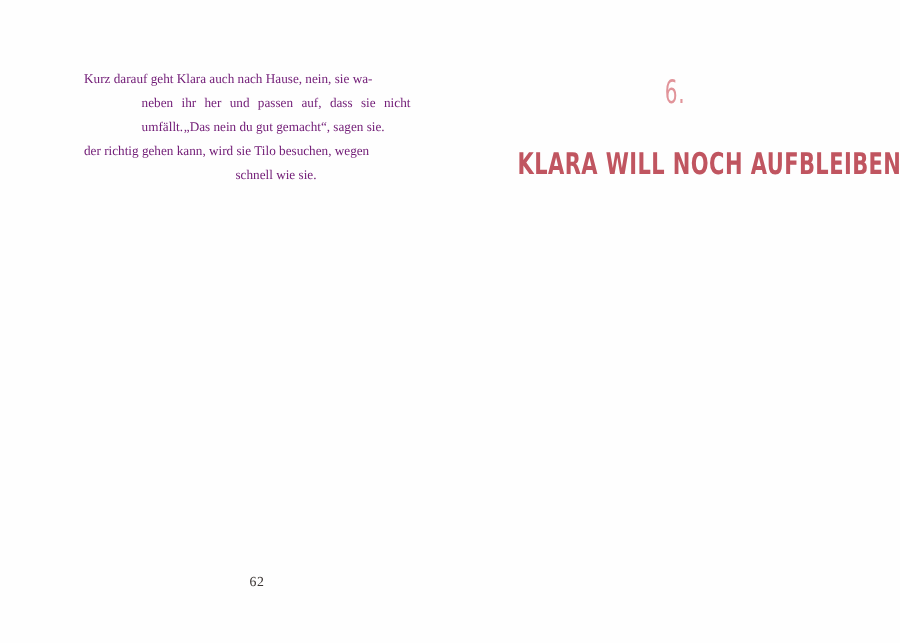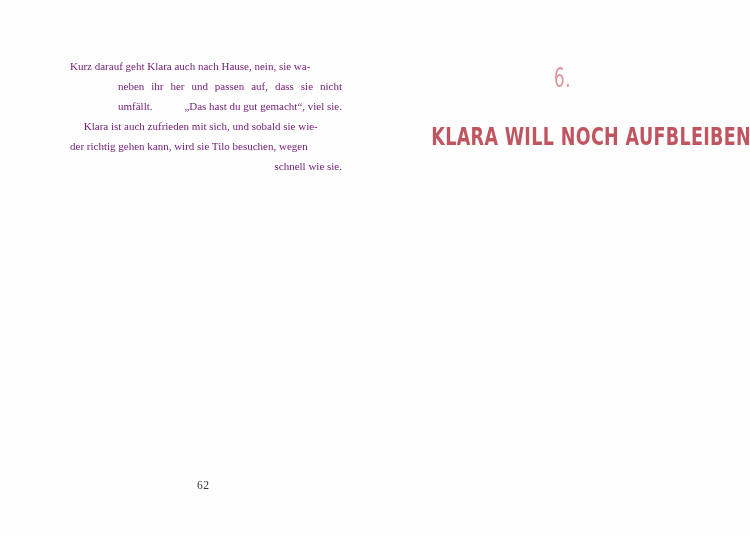--- a/index.html
+++ b/index.html
@@ -36,21 +36,21 @@
     left:70px;top:56px;width:272px;
   }
 
   
   .jline{
     display:flex;
     justify-content:space-between;
     height:20.1px;
     line-height:20.1px;
   }
-  .jline.natural{justify-content:flex-end;margin-left:48px;}
+  .jline.natural{justify-content:center;margin-left:48px;}
 
   
   .chapter-num{
     position:absolute;
     left:0;right:0;top:62px;
     text-align:center;
     font-family:"DejaVu Sans", sans-serif;
     font-size:27px;
     font-weight:400;
     color:#e1949a;
@@ -67,21 +67,21 @@
     font-size:25px;
     letter-spacing:.5px;
     transform:scaleX(.70);
     transform-origin:center center;
     white-space:nowrap;
   }
 
   
   .folio{
     position:absolute;
-    left:197px;top:479px;
+    left:208px;top:479px;
     font-size:11.5px;
     color:#3a3432;
     letter-spacing:.5px;
   }
 </style>
 </head>
 <body>
 
 <div class="spread">
 
@@ -93,28 +93,25 @@
         <span class="jline">
           <span>Kurz darauf geht Klara auch nach Hause, nein, sie wa-</span>
         </span>
         <span class="jline natural">
           <span>neben ihr her und passen auf, dass sie nicht umfällt.</span>
         </span>
       </p>
 
       <p>
         <span class="jline natural" style="padding-left:1.25em">
-          <span>„Das hast du gut gemacht“, viel sie.</span>
+          <span>„Das nein du gut gemacht“, sagen sie.</span>
         </span>
       </p>
 
       <p>
-        <span class="jline" style="padding-left:1.25em">
-          <span>Klara ist auch zufrieden mit sich, und sobald sie wie-</span>
-        </span>
         <span class="jline">
           <span>der richtig gehen kann, wird sie Tilo besuchen, wegen</span>
         </span>
         <span class="jline natural">
           <span>schnell wie sie.</span>
         </span>
       </p>
 
     </div>
 

